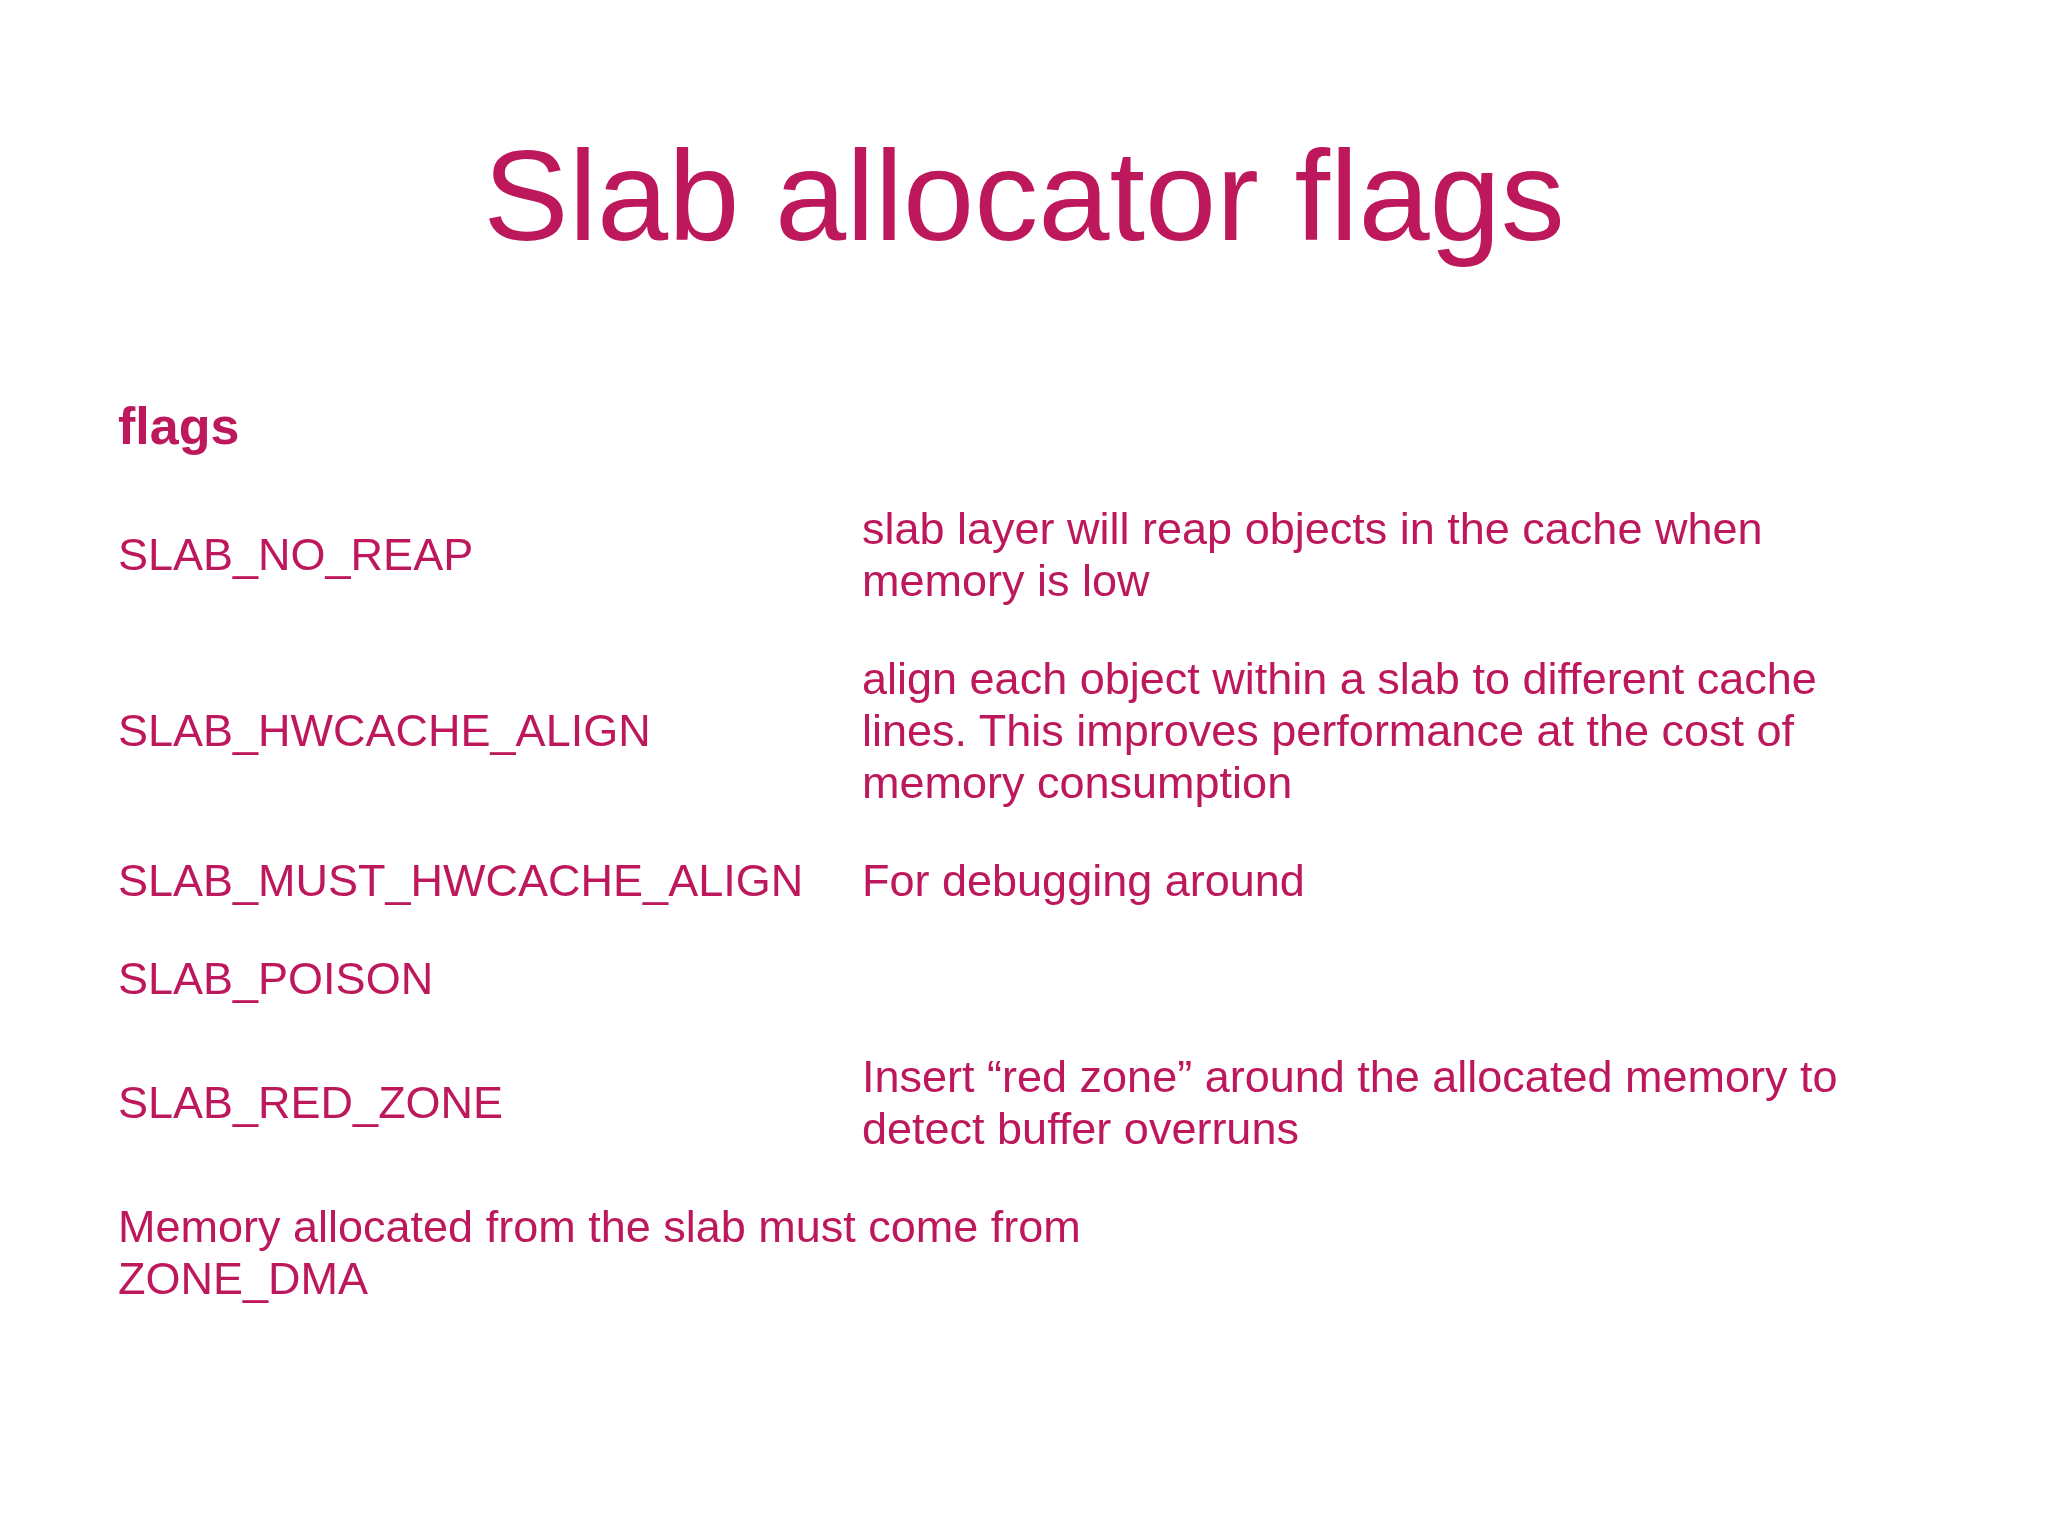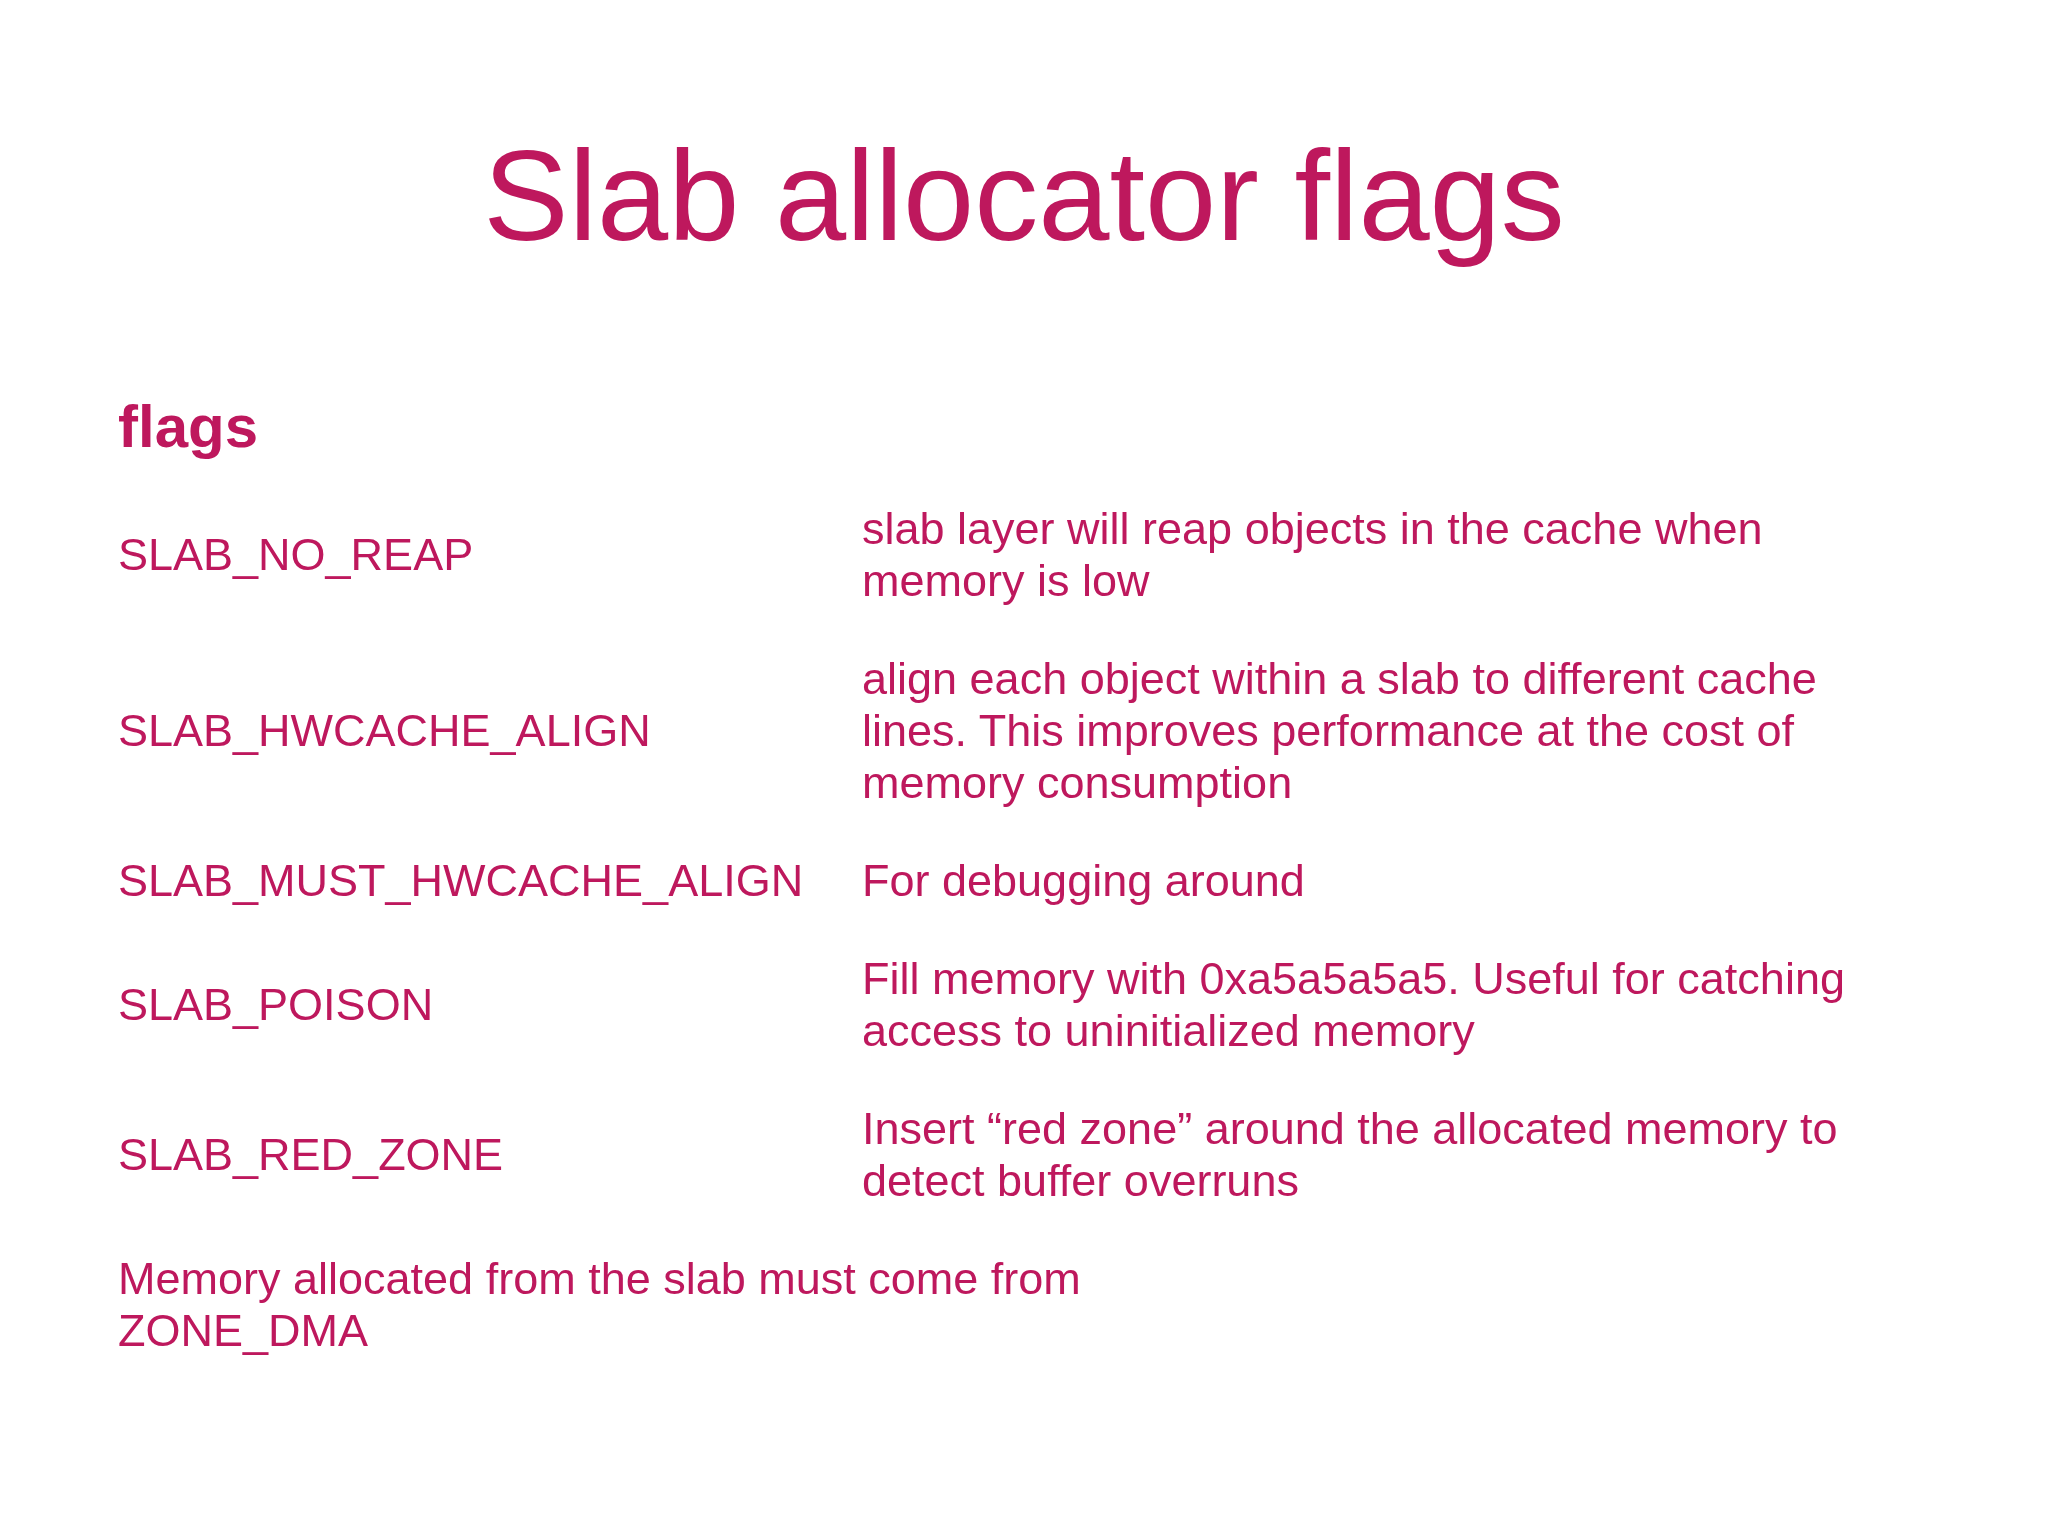--- a/index.html
+++ b/index.html
@@ -29,21 +29,21 @@
   }
   .table {
     position: absolute;
     top: 383px;
     left: 118px;
     width: 1744px;
   }
   .header-row {
     display: flex;
     align-items: flex-start;
-    font-size: 60px;
+    font-size: 52px;
     font-weight: 700;
     line-height: 87px;
     margin-bottom: 33px;
   }
   .row {
     display: flex;
     align-items: center;
     margin-bottom: 46px;
     font-size: 45px;
     line-height: 52px;
@@ -80,21 +80,20 @@
       <div class="col-desc">align each object within a slab to different cache lines. This improves performance at the cost of memory consumption</div>
     </div>
 
     <div class="row">
       <div class="col-flag">SLAB_MUST_HWCACHE_ALIGN</div>
       <div class="col-desc">For debugging around</div>
     </div>
 
     <div class="row">
       <div class="col-flag">SLAB_POISON</div>
-      <div class="col-desc">Fill memory with 0xa5a5a5a5. Useful for catching access to uninitialized memory</div>
     </div>
 
     <div class="row">
       <div class="col-flag">SLAB_RED_ZONE</div>
       <div class="col-desc">Insert “red zone” around the allocated memory to detect buffer overruns</div>
     </div>
 
 
     <div class="row">
       <div class="col-desc">Memory allocated from the slab must come from ZONE_DMA</div>

